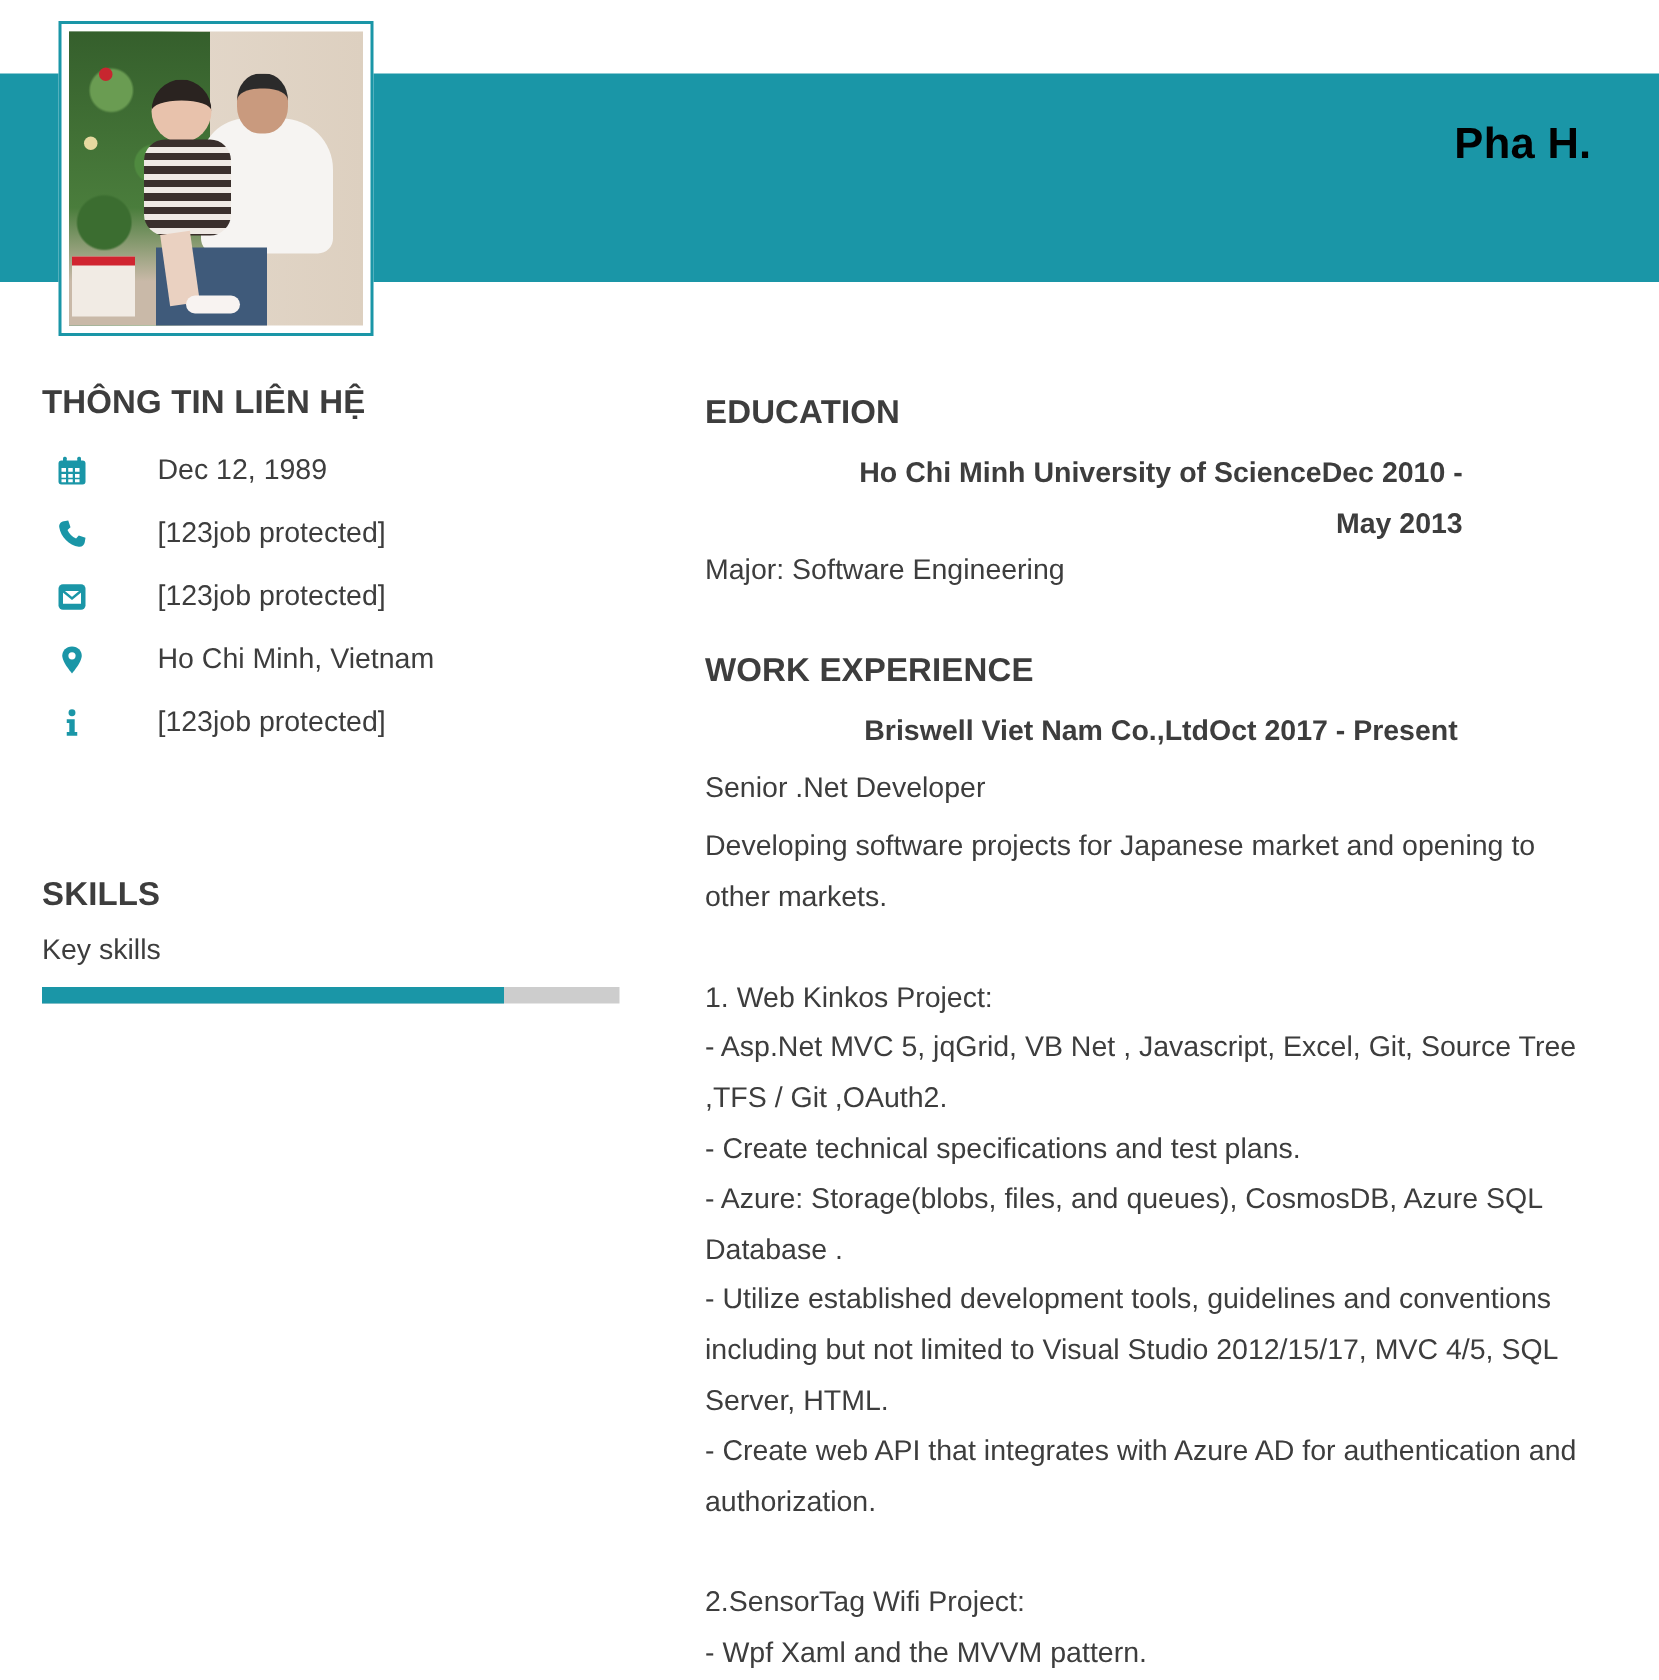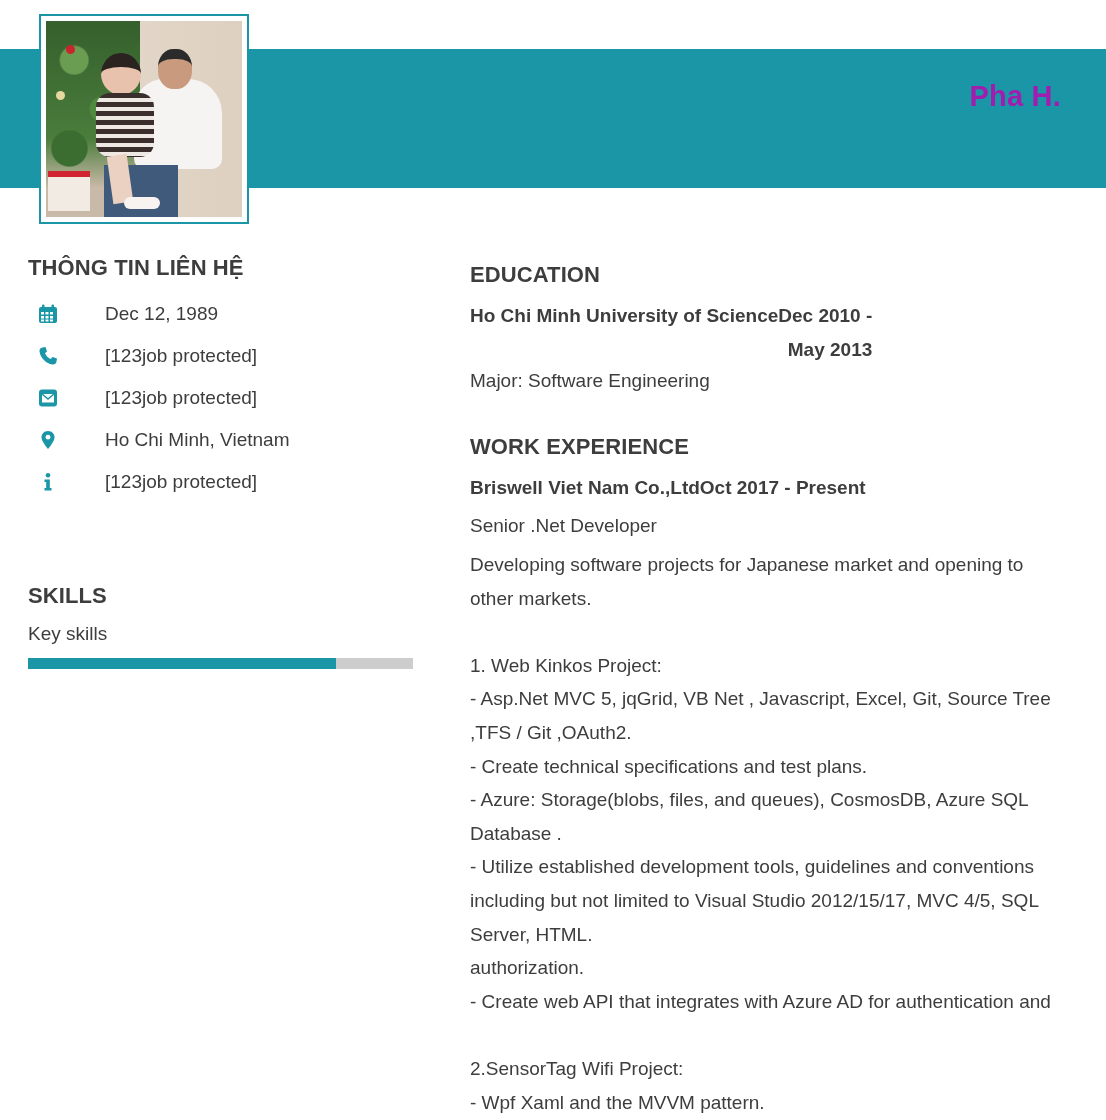--- a/index.html
+++ b/index.html
@@ -1,20 +1,20 @@
 <!DOCTYPE html>
 <html><head>
 <meta charset="utf-8">
 <style>
   * { box-sizing: border-box; margin: 0; padding: 0; }
   html, body { width: 1106px; height: 1120px; overflow: hidden; background: #ffffff; }
   body { position: relative; font-family: "Liberation Sans", sans-serif; color: #3d3d3d; }
 
   .header-band { position: absolute; left: 0; top: 49px; width: 1106px; height: 139px; background: #1a96a7; }
-  .name { position: absolute; right: 45px; top: 80px; font-size: 29px; font-weight: bold; color: #a21caf; letter-spacing: 0.2px; }
+  .name { position: absolute; right: 45px; top: 80px; font-size: 29px; font-weight: bold; color: #000000; letter-spacing: 0.2px; }
 
   .photo-frame { position: absolute; left: 39px; top: 14px; width: 210px; height: 210px; background: #ffffff; border: 2px solid #1a96a7; padding: 5px; }
   .photo { width: 100%; height: 100%; position: relative; overflow: hidden;
     background: linear-gradient(90deg, #2f5a2a 0%, #3f7a36 18%, #5b8a4a 30%, #e2d6c8 45%, #ddd0c0 100%); }
   .photo .tree { position: absolute; left: 0; top: 0; width: 48%; height: 100%;
     background: radial-gradient(circle at 30% 20%, #6a9c52 0 8%, transparent 9%),
                 radial-gradient(circle at 60% 45%, #4f8a3f 0 10%, transparent 11%),
                 radial-gradient(circle at 25% 65%, #3b6d30 0 12%, transparent 13%),
                 linear-gradient(180deg, #355f2c, #4a7d3c 60%, #c9b9a8 85%); }
   .photo .ornament { position: absolute; width: 9px; height: 9px; border-radius: 50%; background: #c7262f; }
@@ -33,21 +33,21 @@
   .contact-list { position: absolute; left: 28px; top: 293px; width: 400px; list-style: none; }
   .contact-item { display: flex; align-items: center; height: 42px; gap: 32px; }
   .contact-icon { width: 38px; height: 24px; display: flex; align-items: center; justify-content: flex-start; padding-left: 10px; }
   .contact-icon svg { width: 20px; height: 20px; fill: #1a96a7; }
   .contact-text { margin-left: 7px; font-size: 19px; color: #3d3d3d; }
 
   .skill-label { position: absolute; left: 28px; top: 623px; font-size: 19px; color: #3d3d3d; }
   .skill-track { position: absolute; left: 28px; top: 658px; width: 385px; height: 11px; background: #cdcdcd; }
   .skill-fill { height: 100%; background: #1a96a7; }
 
-  .edu-row, .work-row { position: absolute; left: 470px; width: 608px; display: flex; justify-content: flex-start; align-items: flex-start; }
+  .edu-row, .work-row { position: absolute; left: 470px; width: 608px; display: flex; justify-content: center; align-items: flex-start; }
   .bold-line { font-size: 19px; font-weight: bold; color: #3d3d3d; line-height: 34px; }
   .date { text-align: right; }
   .plain { position: absolute; left: 470px; width: 608px; font-size: 19px; color: #3d3d3d; line-height: 33.6px; }
   .desc p { min-height: 33.6px; }
 </style>
 </head>
 <body>
 
 <div class="header-band"></div>
 <div class="name">Pha H.</div>
@@ -158,18 +158,18 @@
     <p></p>
     <p>1. Web Kinkos Project:</p>
     <p>- Asp.Net MVC 5, jqGrid, VB Net , Javascript, Excel, Git, Source Tree</p>
     <p>,TFS / Git ,OAuth2.</p>
     <p>- Create technical specifications and test plans.</p>
     <p>- Azure: Storage(blobs, files, and queues), CosmosDB, Azure SQL</p>
     <p>Database .</p>
     <p>- Utilize established development tools, guidelines and conventions</p>
     <p>including but not limited to Visual Studio 2012/15/17, MVC 4/5, SQL</p>
     <p>Server, HTML.</p>
+    <p>- Create web API that integrates with Azure AD for authentication and</p>
     <p>authorization.</p>
-    <p>- Create web API that integrates with Azure AD for authentication and</p>
     <p></p>
     <p>2.SensorTag Wifi Project:</p>
     <p>- Wpf Xaml and the MVVM pattern.</p>
   </div>
 
 </body></html>

